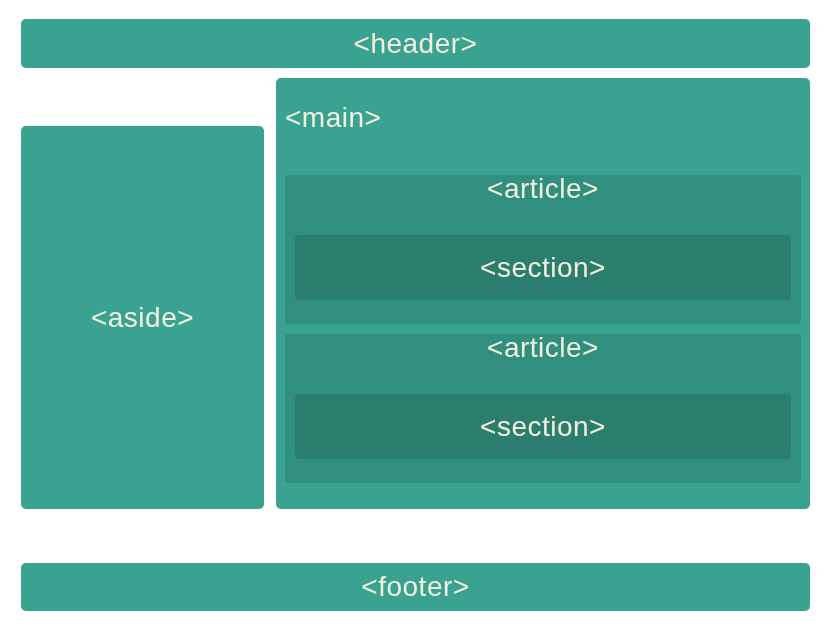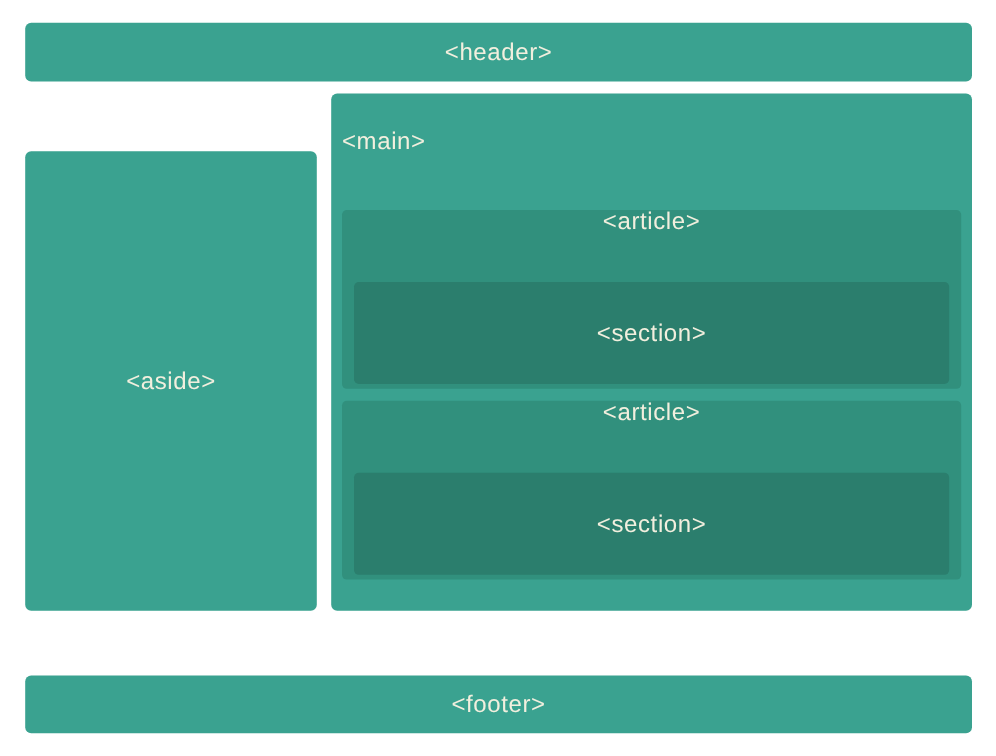--- a/index.html
+++ b/index.html
@@ -19,21 +19,21 @@
   .page {
     width: 830px;
     height: 630px;
     padding: 19px 20px 19px 21px;
     display: flex;
     flex-direction: column;
     gap: 10px;
   }
   .label {
     color: var(--color-label);
-    font-size: 20px;
+    font-size: 28px;
     letter-spacing: 0.5px;
     line-height: 1;
     white-space: nowrap;
   }
   .box {
     background: var(--color-outer);
     border-radius: 5px;
   }
   .centered {
     display: flex;
@@ -69,21 +69,21 @@
   }
   .article-box + .article-box { margin-top: 10px; }
   .article-label-zone {
     height: 60px;
     display: flex;
     justify-content: center;
   }
   .section-box {
     background: var(--color-section);
     border-radius: 4px;
-    height: 85px;
+    height: 65px;
     margin: 0 10px;
     display: flex;
     align-items: center;
     justify-content: center;
   }
 </style>
 </head>
 <body>
 
 <div class="page">

